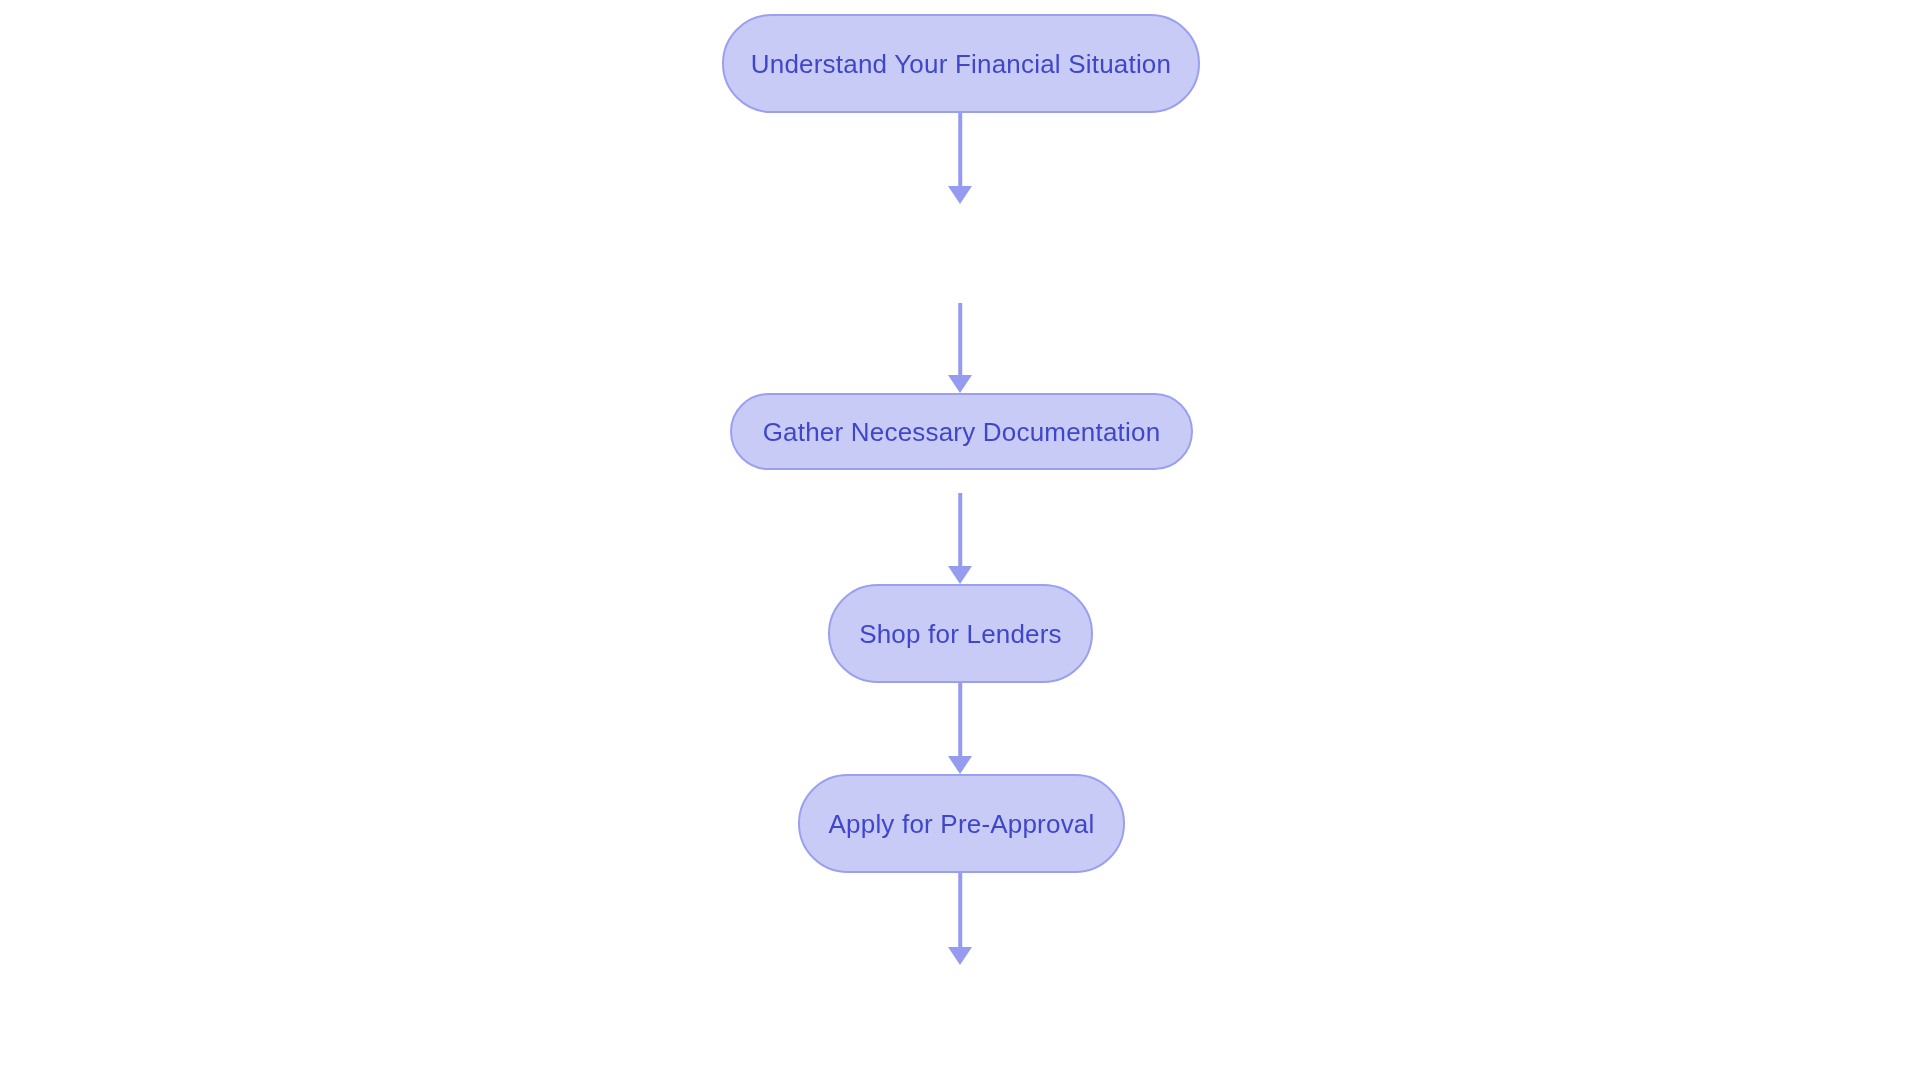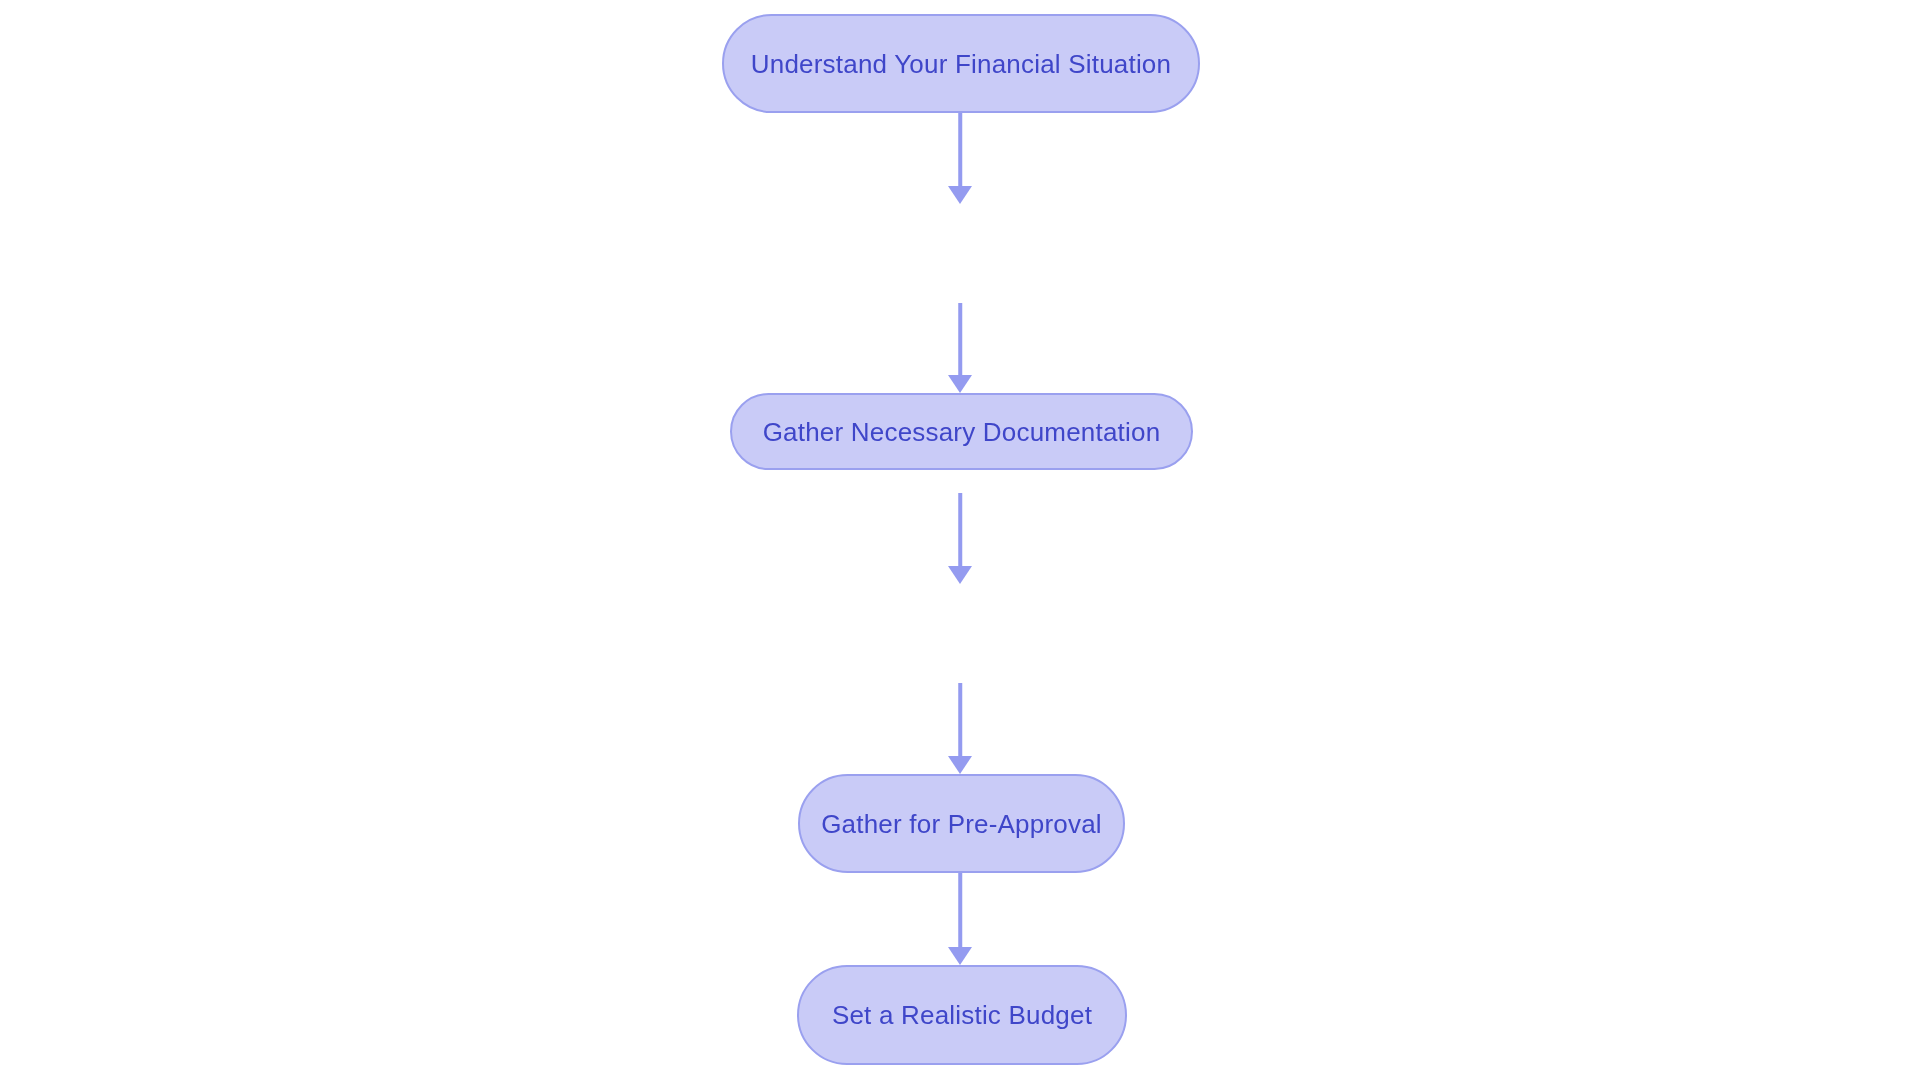--- a/index.html
+++ b/index.html
@@ -99,32 +99,32 @@
 
   <div class="node n3">
     <span class="node-label">Gather Necessary Documentation</span>
   </div>
 
   <div class="arrow a3">
     <div class="arrow-line"></div>
     <div class="arrow-head"></div>
   </div>
 
+  <div class="node n4">
+    <span class="node-label">Shop for Lenders</span>
+  </div>
 
   <div class="arrow a4">
     <div class="arrow-line"></div>
     <div class="arrow-head"></div>
   </div>
 
   <div class="node n5">
-    <span class="node-label">Gather for Pre-Approval</span>
+    <span class="node-label">Apply for Pre-Approval</span>
   </div>
 
   <div class="arrow a5">
     <div class="arrow-line"></div>
     <div class="arrow-head"></div>
   </div>
 
-  <div class="node n6">
-    <span class="node-label">Set a Realistic Budget</span>
-  </div>
 
 </div>
 
 </body></html>

